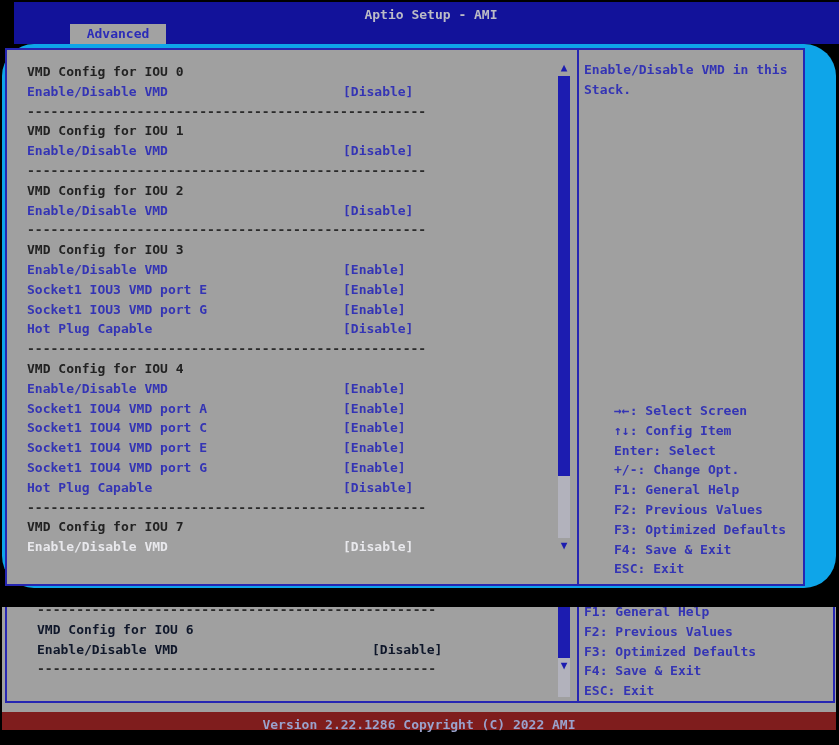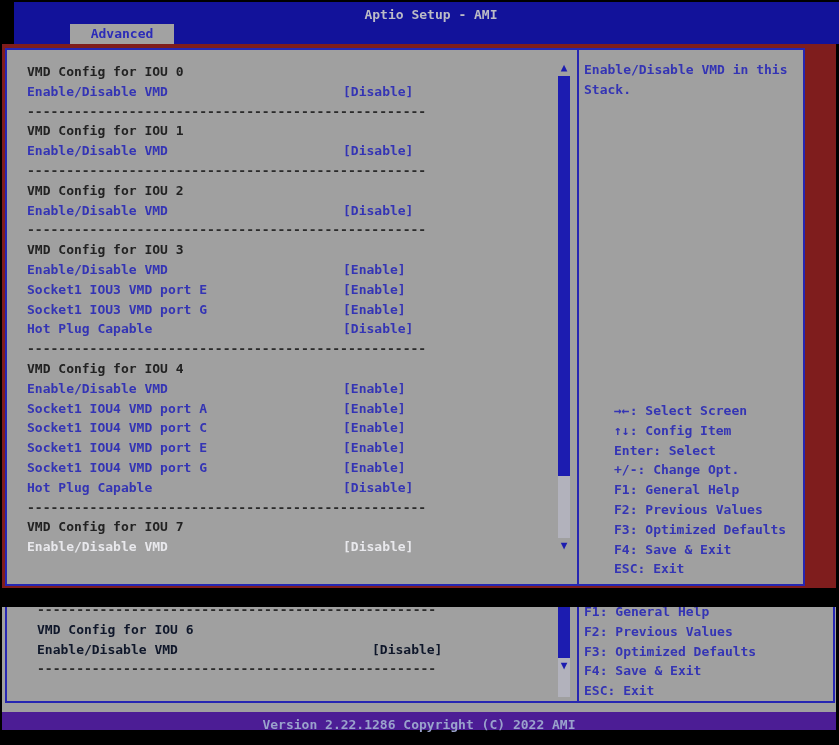--- a/index.html
+++ b/index.html
@@ -2,24 +2,24 @@
 <html><head>
 <meta charset="utf-8">
 <style>
   html,body{margin:0;padding:0;background:#000;}
   .stage{position:relative;width:839px;height:745px;background:#000;overflow:hidden;
          font-family:"DejaVu Sans Mono","Liberation Mono",monospace;font-size:13px;font-weight:bold;
          -webkit-font-smoothing:none;}
   
   .titlebar{position:absolute;left:2px;top:2px;width:834px;height:42px;background:#12129a;margin-left:12px;}
   .title-text{position:absolute;top:5px;left:0;width:100%;text-align:center;color:#bcbcc6;}
-  .tab{position:absolute;left:70px;top:24px;width:104px;height:20px;background:#a2a2a2;
+  .tab{position:absolute;left:70px;top:24px;width:96px;height:20px;background:#a2a2a2;
        color:#2c2cb8;text-align:center;line-height:20px;z-index:5;}
   
-  .body{position:absolute;left:2px;top:44px;width:834px;height:544px;background:#7f1d1d;}
+  .body{position:absolute;left:2px;top:44px;width:834px;height:544px;background:#0ea5e9;border-radius:32px;}
   .panel{position:absolute;border:2px solid #2626b2;background:#a0a0a0;box-sizing:border-box;}
   .panel-left{left:3px;top:4px;width:574px;height:538px;}
   .panel-right{left:575px;top:4px;width:228px;height:538px;}
   .list{position:absolute;left:20px;top:12px;width:530px;}
   .row{position:relative;height:19.8px;line-height:19.8px;white-space:pre;}
   .row .val{position:absolute;left:316px;top:0;}
   .t-title{color:#222222;}
   .t-item{color:#3434b4;}
   .t-sep{color:#2a2a2a;letter-spacing:0;}
   .t-sel{color:#e8e8ec;}
@@ -41,21 +41,21 @@
           border:2px solid #2626b2;border-top:none;}
   .fpanel-left{left:3px;width:574px;height:96px;}
   .fpanel-right{left:575px;width:258px;height:96px;}
   .flist{position:absolute;left:30px;top:-7px;width:520px;}
   .flist .val{left:335px;}
   .f-dark{color:#0f172a;}
   .fkeys{top:-5px;}
   .sbar-frag{left:550px;top:0;height:94px;}
   
   .footer-strip{position:absolute;left:2px;top:703px;width:834px;height:9px;background:#a0a0a0;}
-  .versionbar{position:absolute;left:2px;top:712px;width:834px;height:18px;background:#4c1d95;}
+  .versionbar{position:absolute;left:2px;top:712px;width:834px;height:18px;background:#7f1d1d;}
   .version-text{position:absolute;top:5px;left:0;width:100%;text-align:center;color:#9aa2cc;}
 </style>
 </head>
 <body>
 
 <div class="stage">
 
   <div class="titlebar">
     <div class="title-text">Aptio Setup - AMI</div>
   </div>

